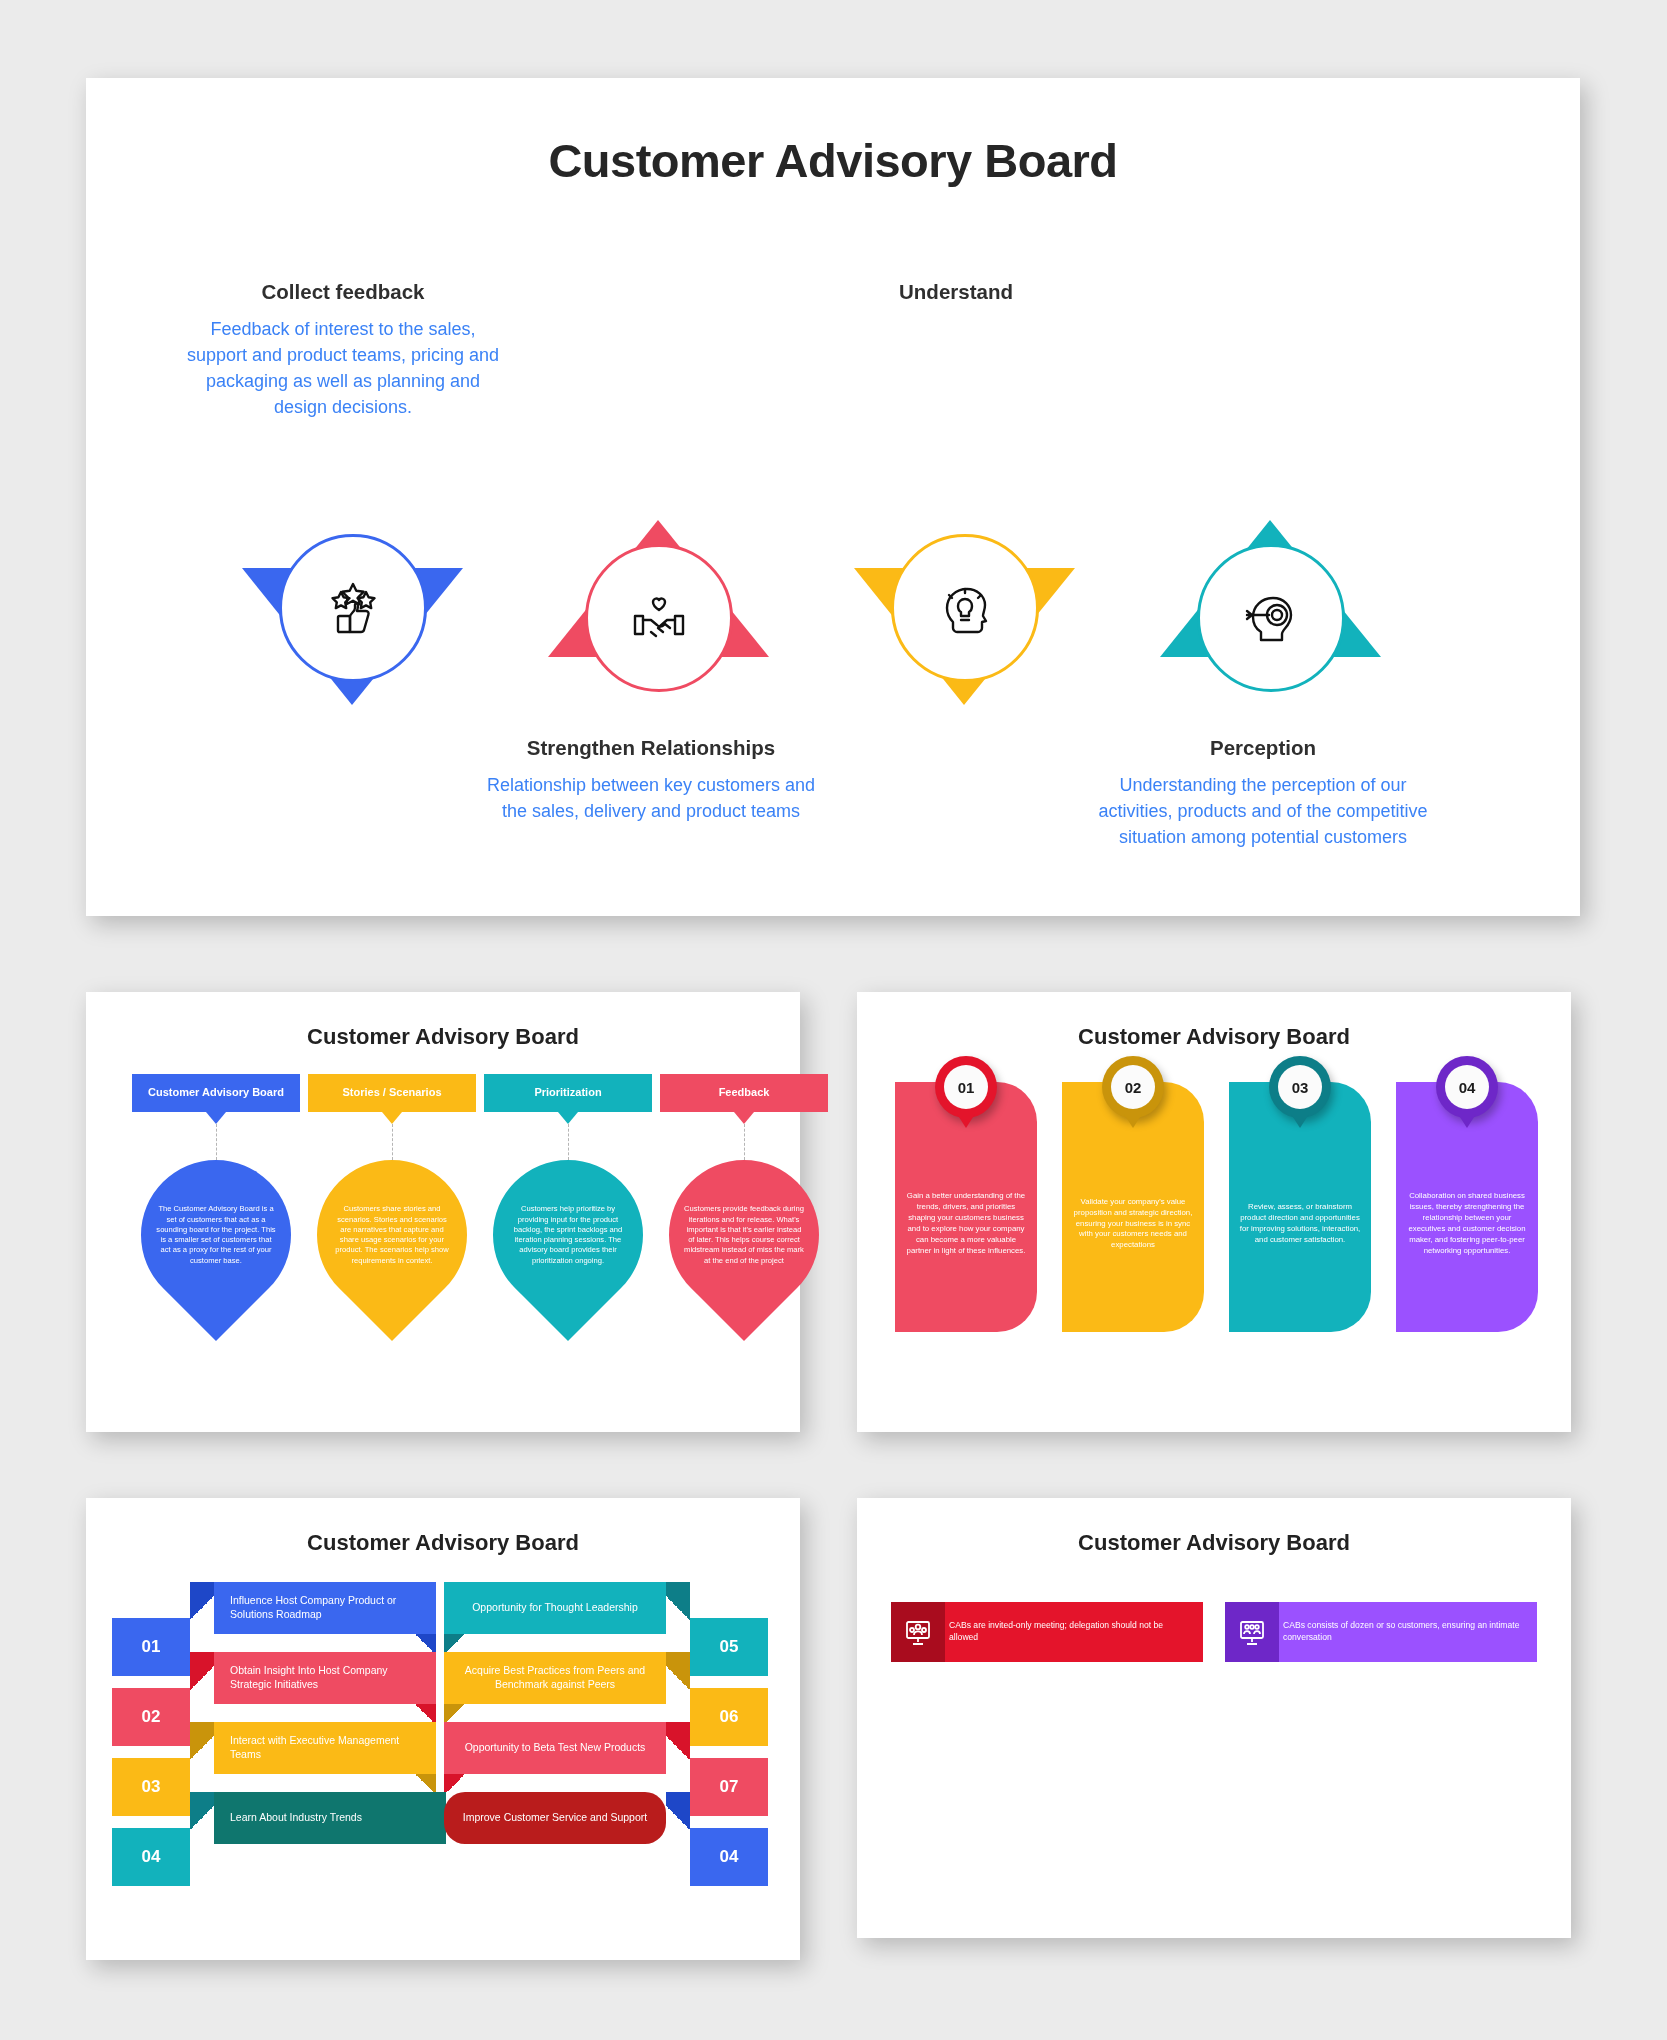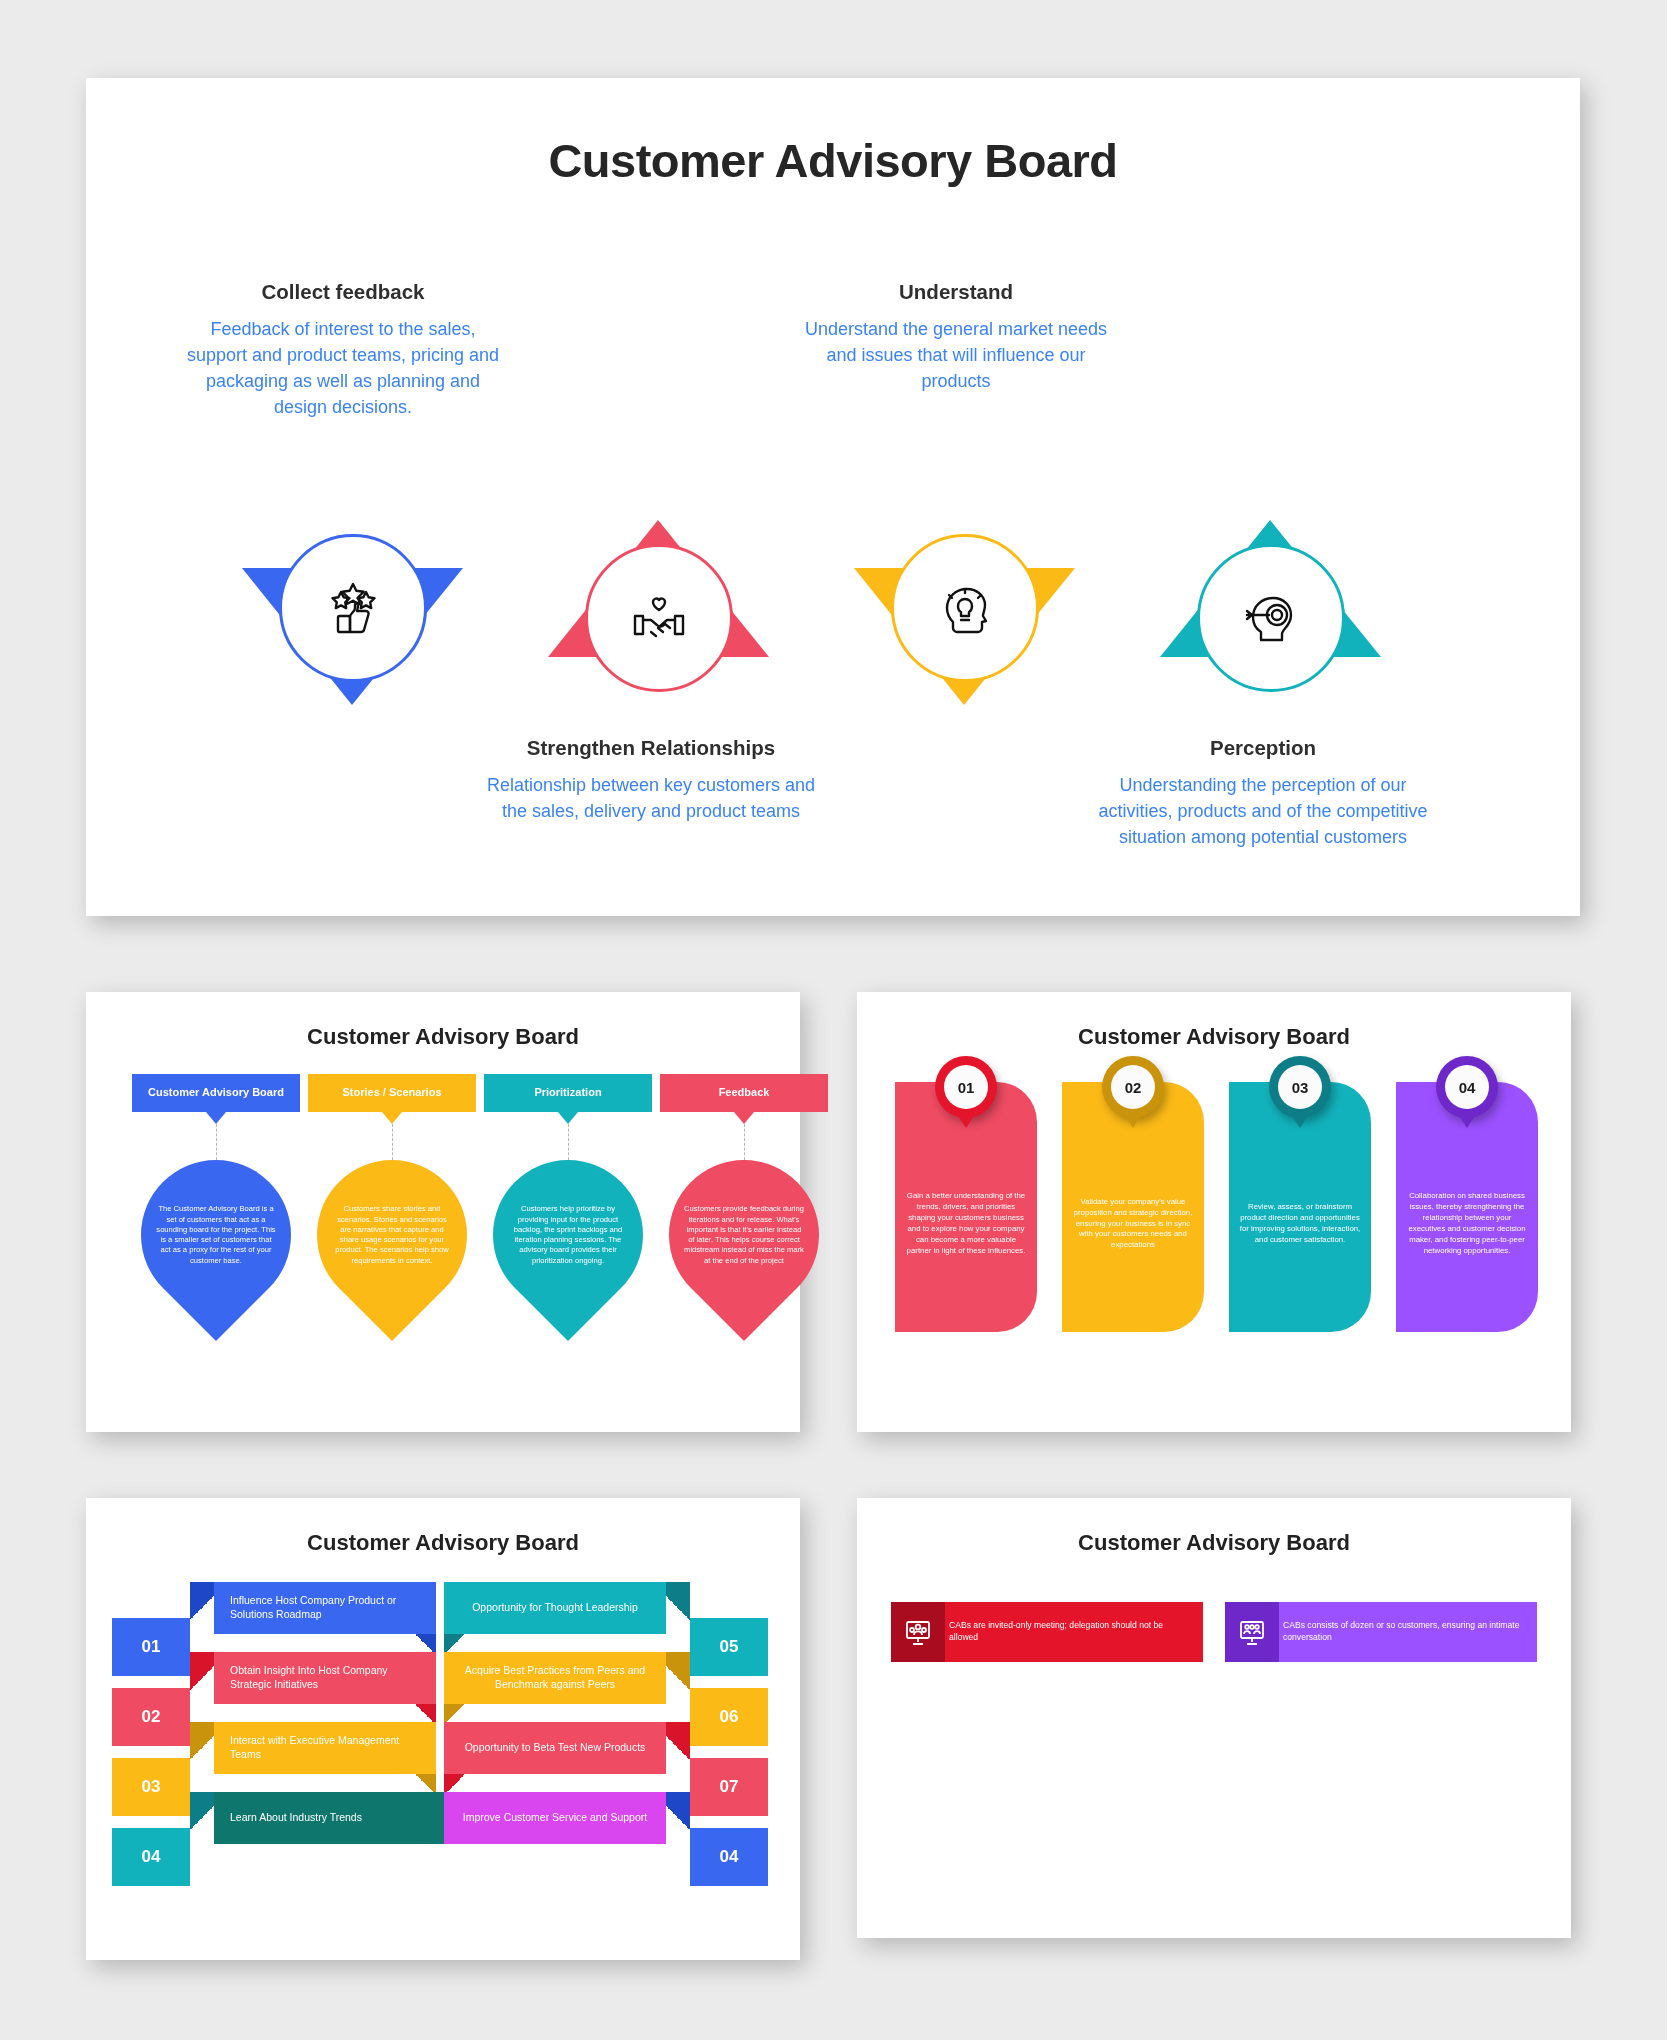--- a/index.html
+++ b/index.html
@@ -199,21 +199,20 @@
           </svg>
         </div>
       </div>
       <div class="hero-col" style="left:400px; top:518px;">
         <div class="hero-head">Strengthen Relationships</div>
         <div class="hero-body">Relationship between key customers and the sales, delivery and product teams</div>
       </div>
 
       <div class="hero-col" style="left:705px; top:62px;">
         <div class="hero-head">Understand</div>
-        <div class="hero-body">Understand the general market needs and issues that will influence our products</div>
       </div>
       <div class="badge" style="left:756px; top:282px; color:#FBBA16;">
         <svg class="arrow" viewBox="0 0 245 215">
           <path d="M12 68 H233 L122 205 Z" fill="#FBBA16"></path>
         </svg>
         <div class="ring">
           <svg viewBox="0 0 64 64" fill="none" stroke="#111" stroke-width="2.4" stroke-linejoin="round" stroke-linecap="round">
             <path d="M20 52 v-6 c-4-4-6-9-6-14 0-11 9-19 20-19 10 0 18 7 18 16 0 5-2 8-2 11l3 5-4 1v6c0 2-2 4-4 4H24c-2 0-4-2-4-4z"></path>
             <path d="M28 36c-2-1-3-3-3-6 0-4 3-7 7-7s7 3 7 7c0 3-1 5-3 6v4h-8z"></path>
             <path d="M28 44h8"></path>
@@ -363,21 +362,21 @@
       <div class="rb-fold" style="left:580px; top:0;  background:linear-gradient(225deg,#0D7E88 50%,transparent 50%); width:24px; height:52px;"></div>
 
       <div class="rb-bar ctr" style="left:358px; top:70px; width:222px; background:#FBBA16;">Acquire Best Practices from Peers and Benchmark against Peers</div>
       <div class="rb-fold" style="left:358px; top:122px; background:linear-gradient(135deg,#C9940B 50%,transparent 50%); width:24px; height:18px;"></div>
       <div class="rb-fold" style="left:580px; top:70px; background:linear-gradient(225deg,#C9940B 50%,transparent 50%); width:24px; height:52px;"></div>
 
       <div class="rb-bar ctr" style="left:358px; top:140px; width:222px; background:#EF4B62;">Opportunity to Beta Test New Products</div>
       <div class="rb-fold" style="left:358px; top:192px; background:linear-gradient(135deg,#D8132A 50%,transparent 50%); width:24px; height:18px;"></div>
       <div class="rb-fold" style="left:580px; top:140px; background:linear-gradient(225deg,#D8132A 50%,transparent 50%); width:24px; height:52px;"></div>
 
-      <div class="rb-bar ctr" style="left:358px; top:210px; width:222px; background:#d946ef;">Improve Customer Service and Support</div>
+      <div class="rb-bar ctr" style="left:358px; top:210px; width:222px; background:#b91c1c;border-radius:21px;">Improve Customer Service and Support</div>
       <div class="rb-fold" style="left:580px; top:210px; background:linear-gradient(225deg,#1E47C8 50%,transparent 50%); width:24px; height:52px;"></div>
 
       <div class="rb-num" style="left:604px; top:36px;  background:#12B2BC;">05</div>
       <div class="rb-num" style="left:604px; top:106px; background:#FBBA16;">06</div>
       <div class="rb-num" style="left:604px; top:176px; background:#EF4B62;">07</div>
       <div class="rb-num" style="left:604px; top:246px; background:#3A67EF;">04</div>
 
     </div>
   </div>
 

